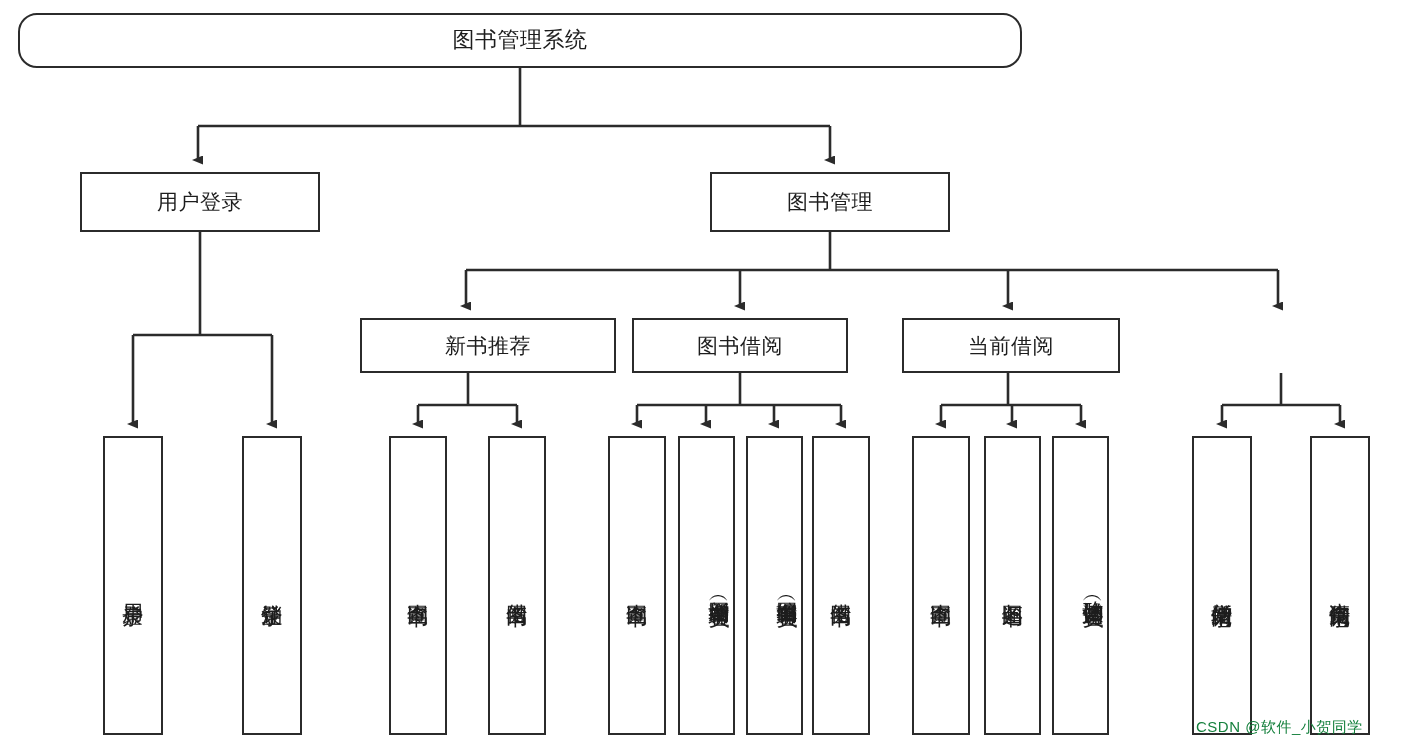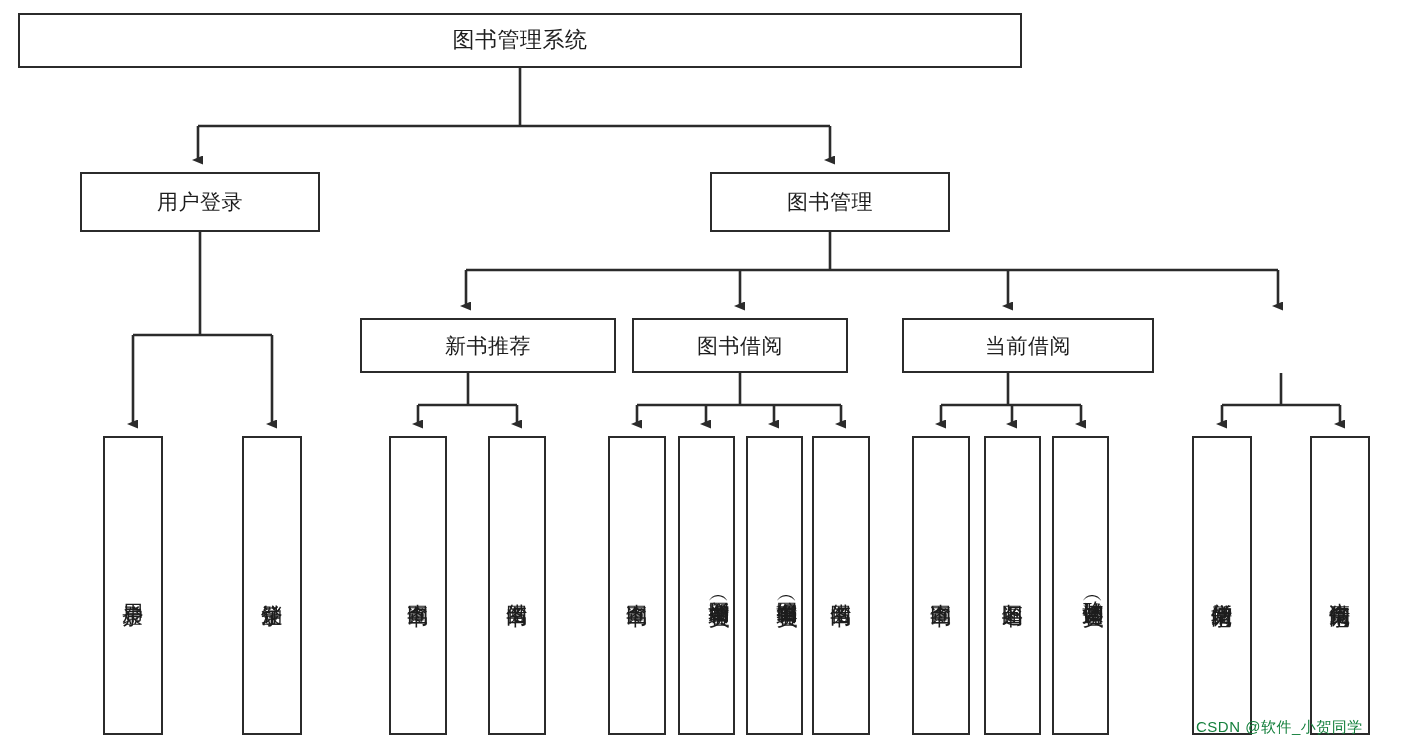--- a/index.html
+++ b/index.html
@@ -35,20 +35,21 @@
     justify-content: center;
     color: #1d1d1d;
   }
   .node-h {
     font-size: 21px;
     line-height: 1.2;
     letter-spacing: 0.5px;
   }
   .node-root {
     font-size: 22px;
+    border-radius: 19px;
   }
   .node-v {
     writing-mode: vertical-rl;
     text-orientation: upright;
     font-size: 21px;
     line-height: 1.32;
     letter-spacing: 1px;
     padding-top: 6px;
     align-items: flex-start;
     justify-content: center;
@@ -147,21 +148,21 @@
   <div class="node node-h" style="left:710px; top:172px; width:240px; height:60px;">
     <span>图书管理</span>
   </div>
 
   <div class="node node-h" style="left:360px; top:318px; width:256px; height:55px;">
     <span>新书推荐</span>
   </div>
   <div class="node node-h" style="left:632px; top:318px; width:216px; height:55px;">
     <span>图书借阅</span>
   </div>
-  <div class="node node-h" style="left:902px; top:318px; width:252px; height:55px;">
+  <div class="node node-h" style="left:902px; top:318px; width:218px; height:55px;">
     <span>当前借阅</span>
   </div>
 
   <div class="node node-v center-v" style="left:103px; top:436px; width:60px; height:299px;">
     <span>用户登录</span>
   </div>
   <div class="node node-v center-v" style="left:242px; top:436px; width:60px; height:299px;">
     <span>注销登录</span>
   </div>
 

